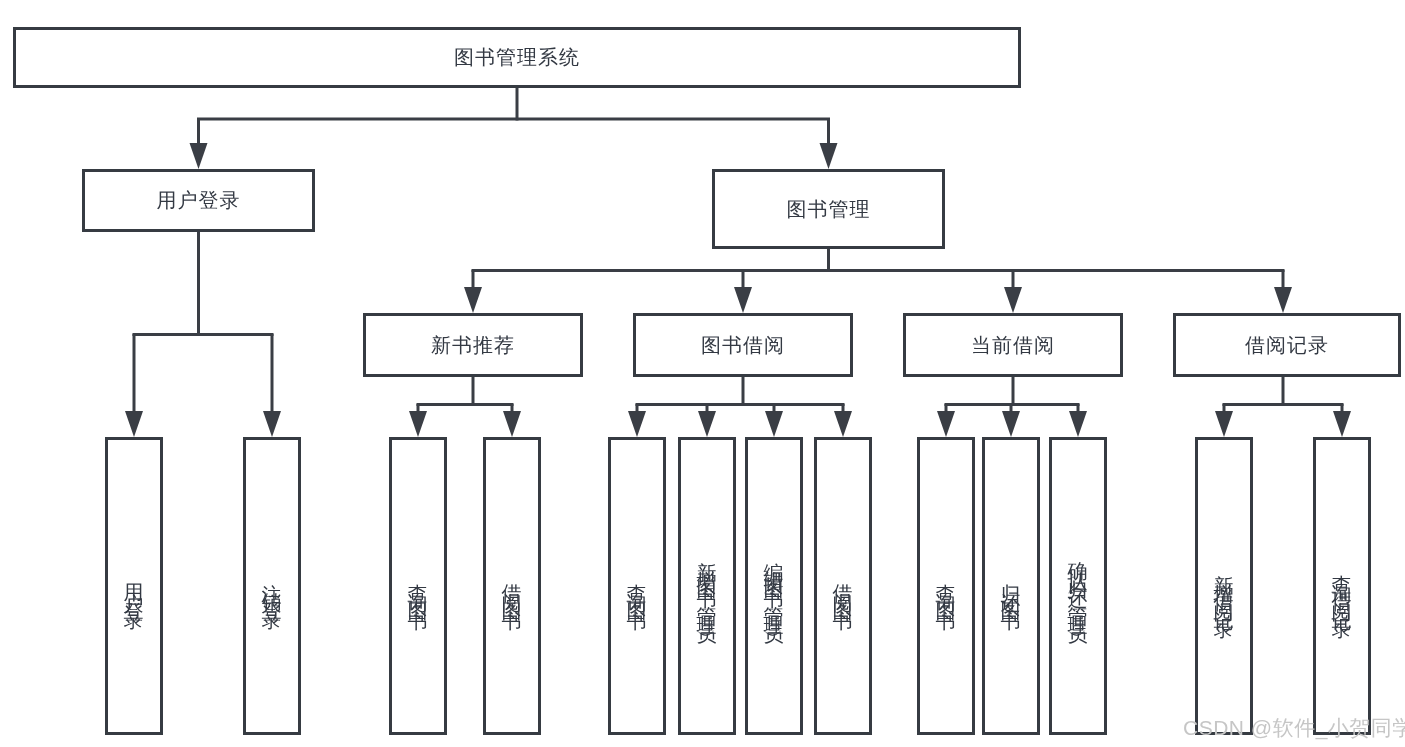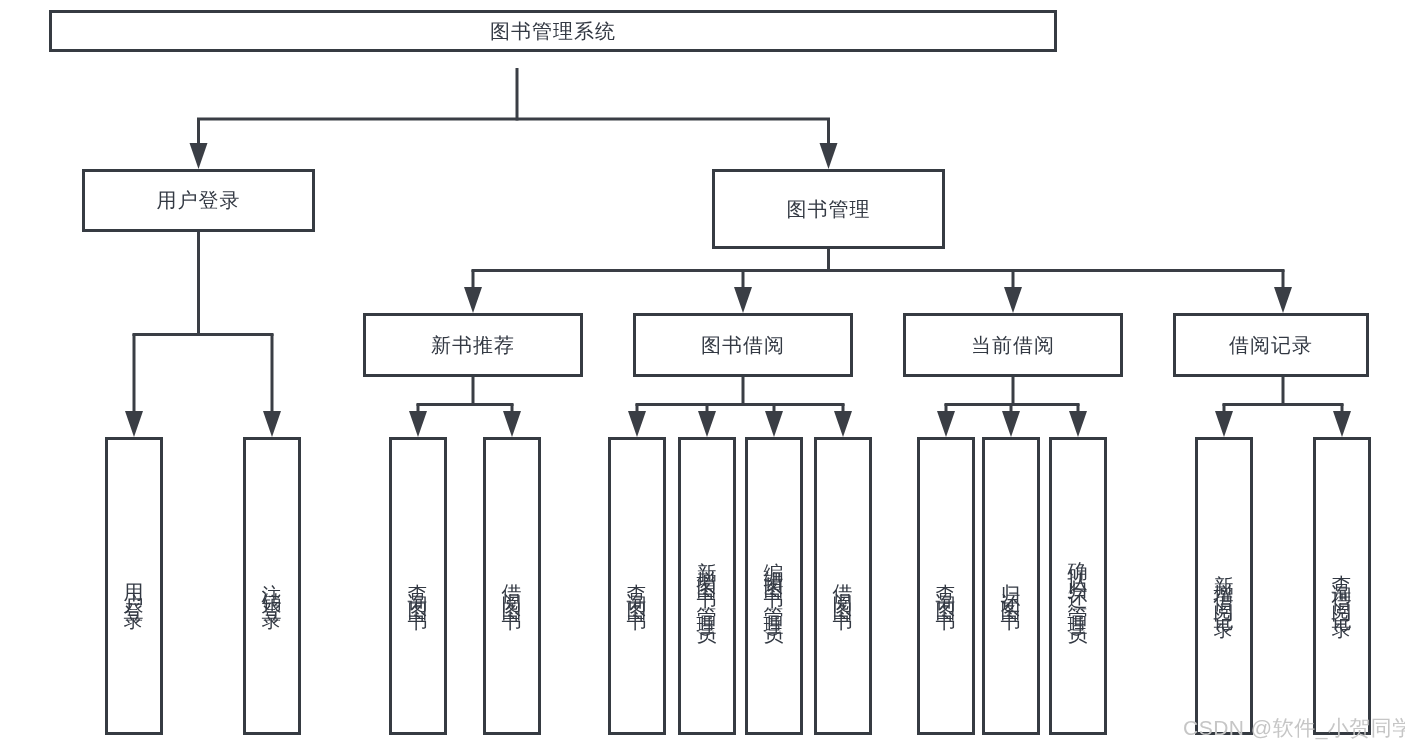--- a/index.html
+++ b/index.html
@@ -135,41 +135,41 @@
     <g>
       <line x1="1283" y1="377" x2="1283" y2="406"></line>
       <line x1="1222.5" y1="404.5" x2="1343.5" y2="404.5"></line>
       <line x1="1224" y1="404" x2="1224" y2="418"></line>
       <path d="M1215 411 L1233 411 L1224 437 Z"></path>
       <line x1="1342" y1="404" x2="1342" y2="418"></line>
       <path d="M1333 411 L1351 411 L1342 437 Z"></path>
     </g>
   </svg>
 
-  <div class="box" style="left:13px; top:10px; width:1008px; height:42px;margin-left:36px;">
+  <div class="box" style="left:13px; top:27px; width:1008px; height:61px;">
     <span class="hlabel">图书管理系统</span>
   </div>
 
   <div class="box" style="left:82px; top:169px; width:233px; height:63px;">
     <span class="hlabel">用户登录</span>
   </div>
   <div class="box" style="left:712px; top:169px; width:233px; height:80px;">
     <span class="hlabel">图书管理</span>
   </div>
 
   <div class="box" style="left:363px; top:313px; width:220px; height:64px;">
     <span class="hlabel">新书推荐</span>
   </div>
   <div class="box" style="left:903px; top:313px; width:220px; height:64px;">
     <span class="hlabel">当前借阅</span>
   </div>
   <div class="box" style="left:633px; top:313px; width:220px; height:64px;">
     <span class="hlabel">图书借阅</span>
   </div>
-  <div class="box" style="left:1173px; top:313px; width:196px; height:64px;">
+  <div class="box" style="left:1173px; top:313px; width:228px; height:64px;">
     <span class="hlabel">借阅记录</span>
   </div>
 
   <div class="box leaf" style="left:105px;">
     <span class="vlabel">用户登录</span>
   </div>
   <div class="box leaf" style="left:243px;">
     <span class="vlabel">注销登录</span>
   </div>
 

